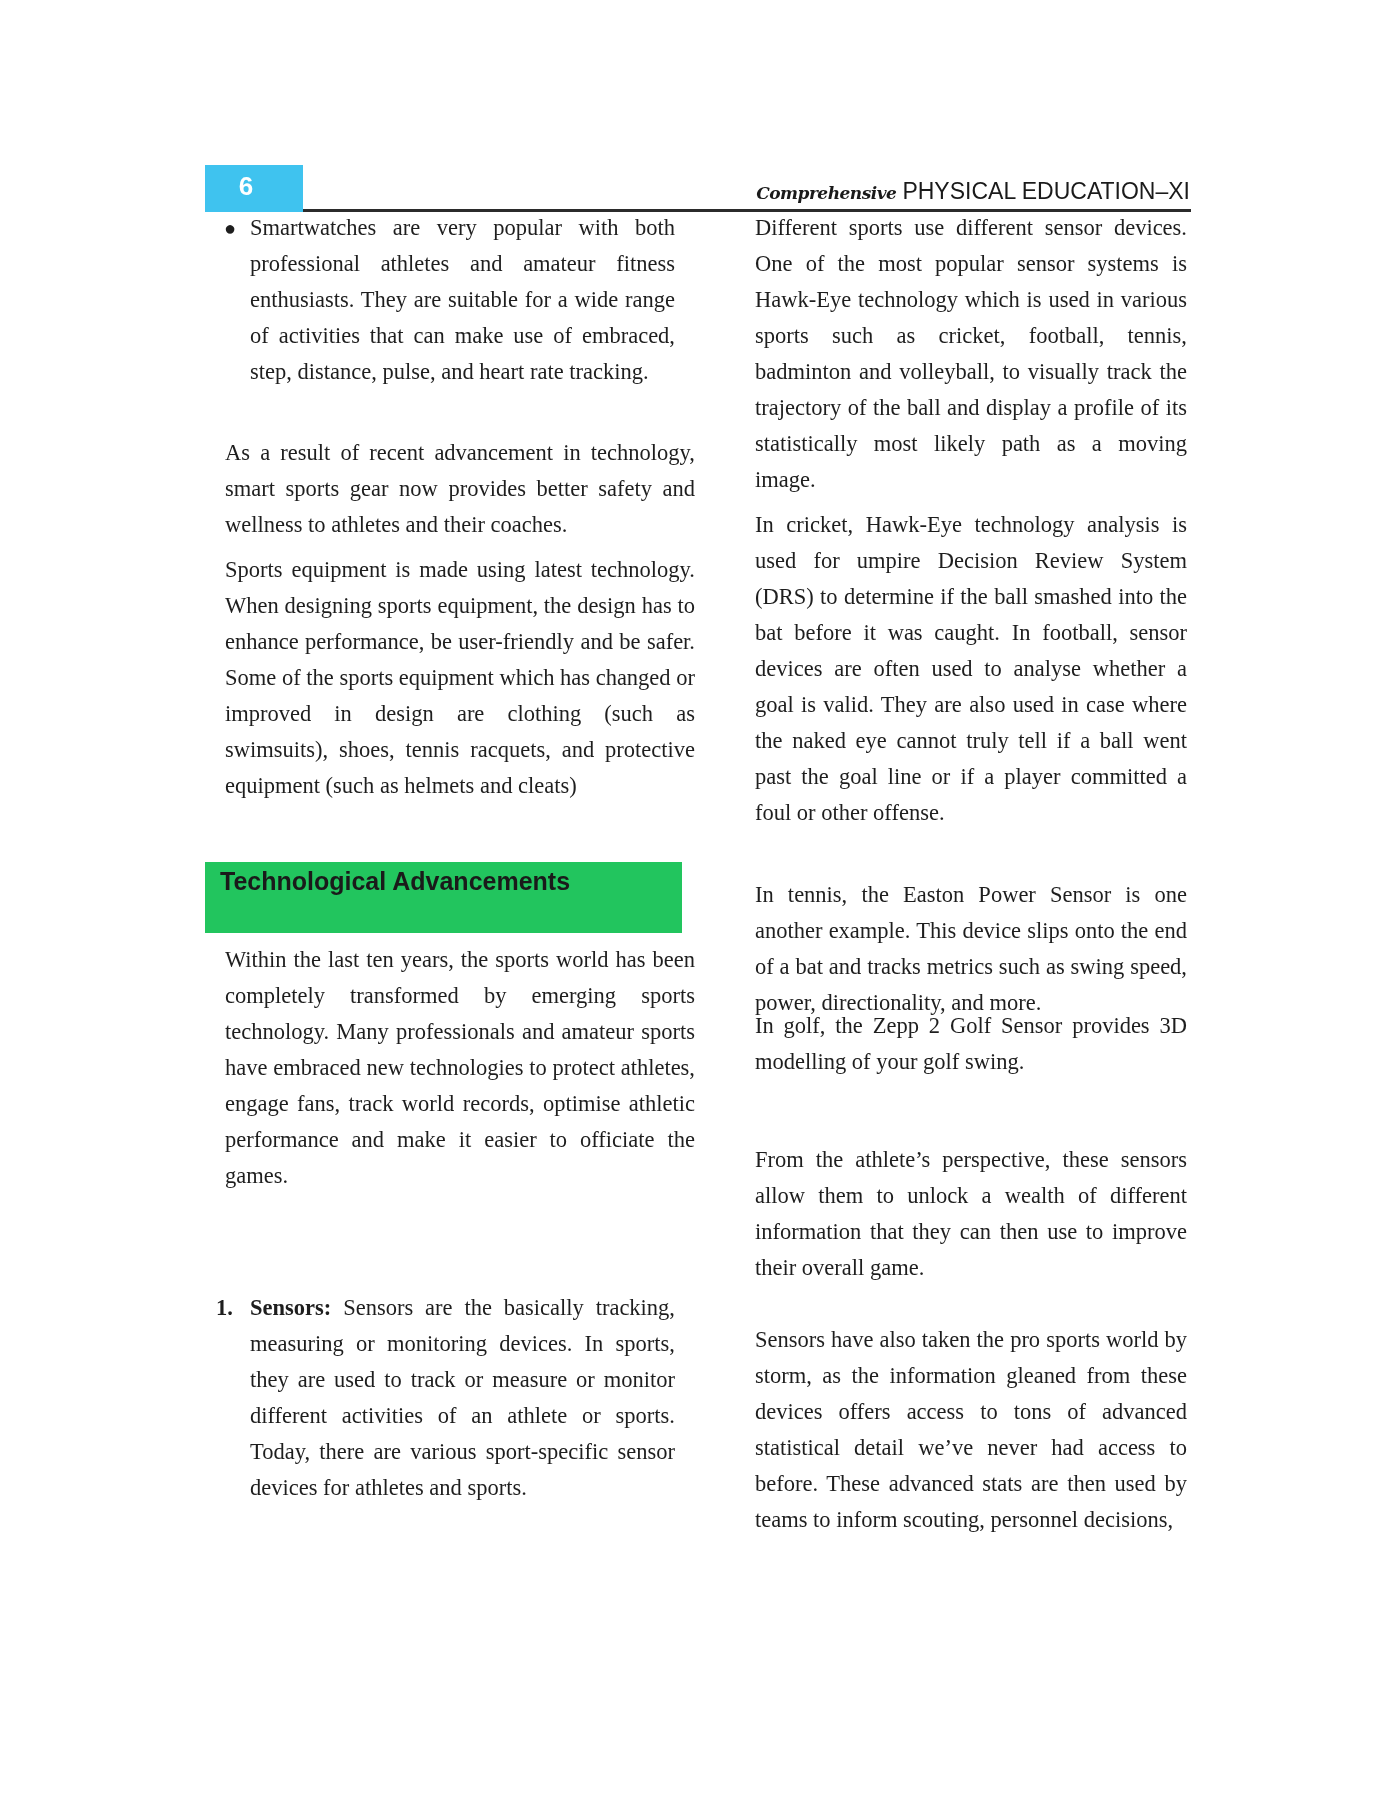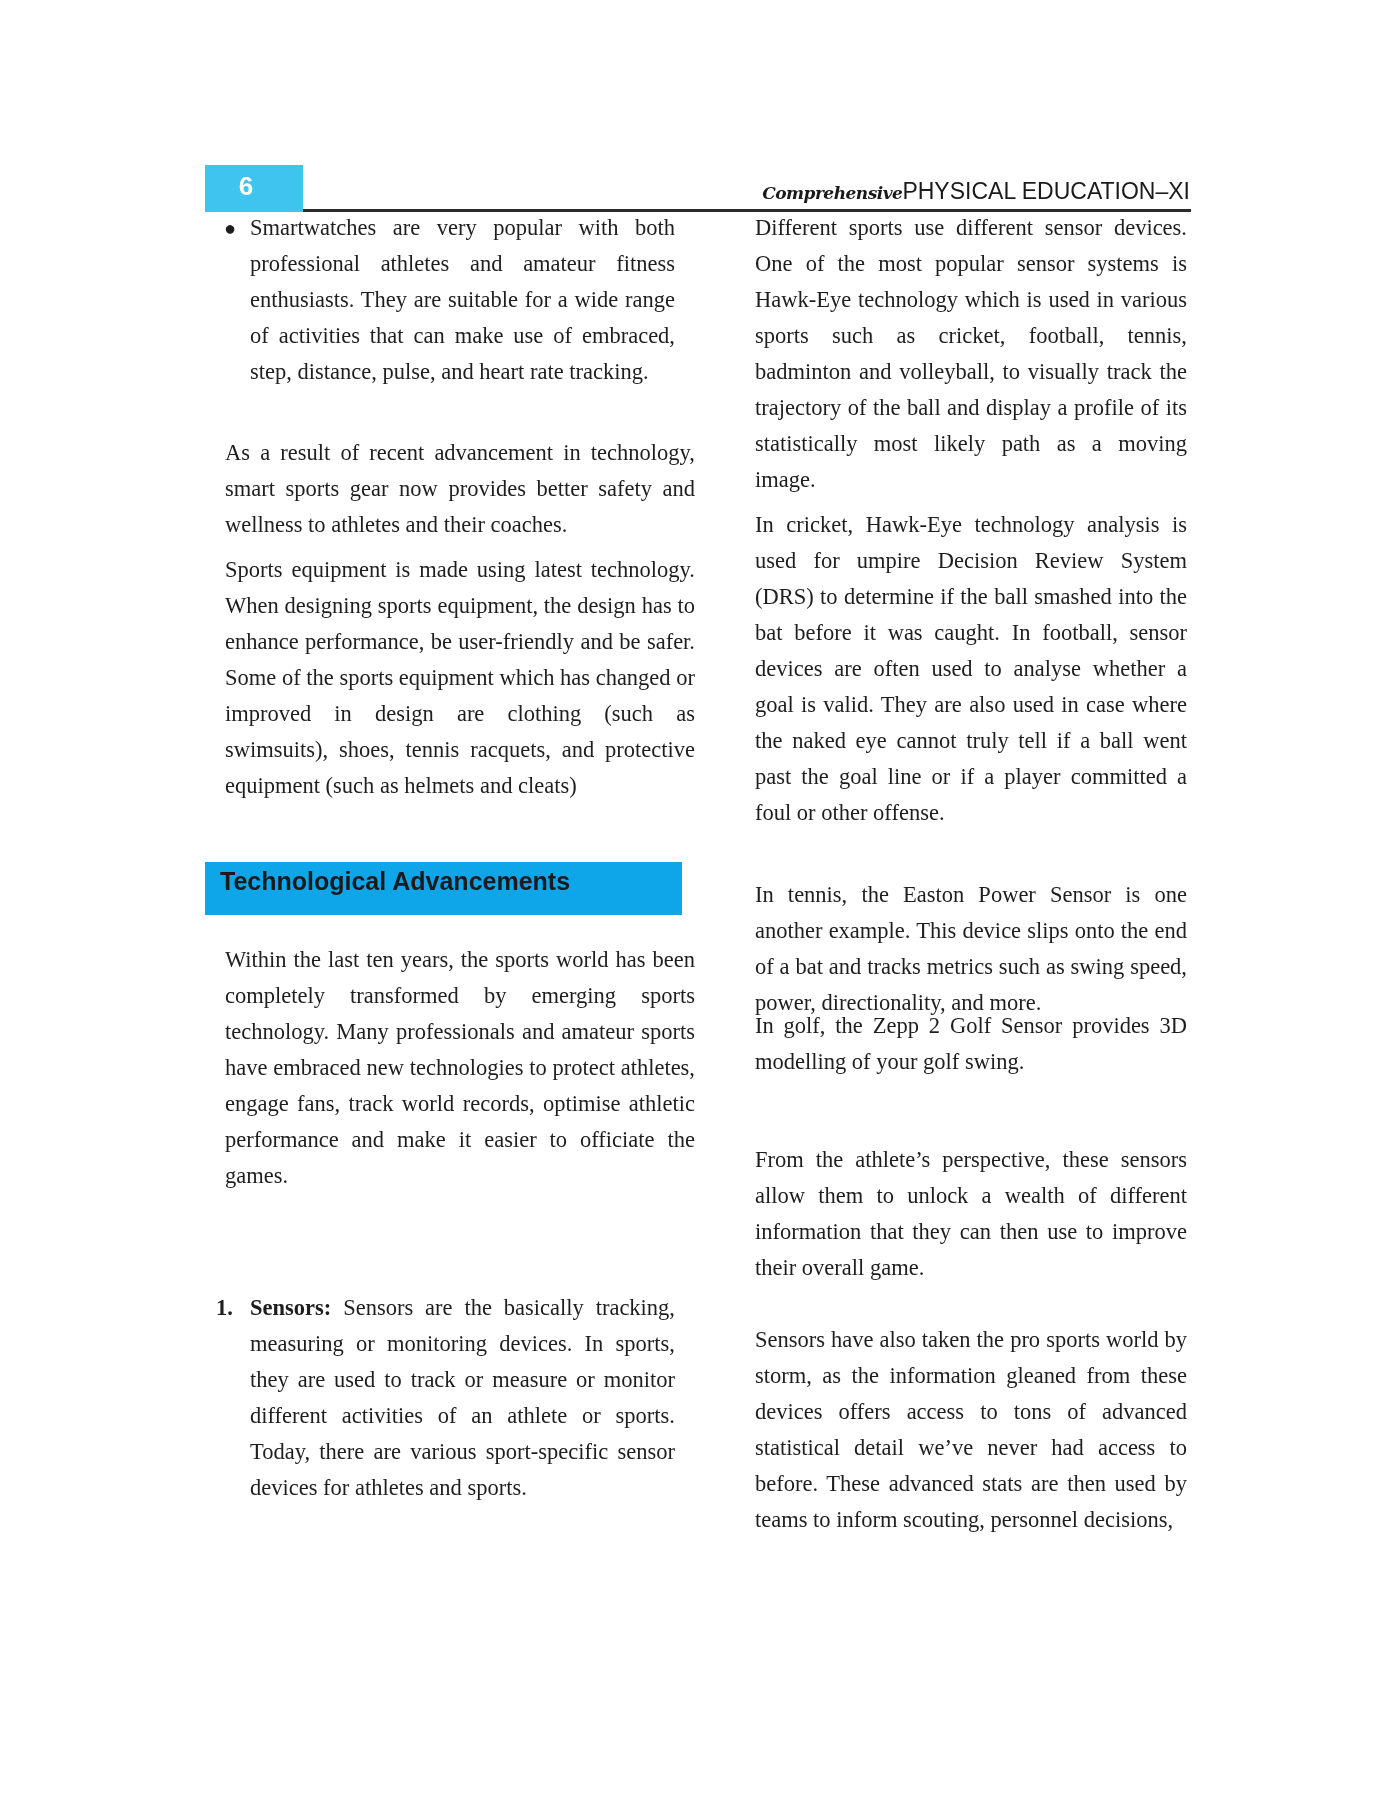--- a/index.html
+++ b/index.html
@@ -3,30 +3,30 @@
 <meta charset="utf-8">
 <style>
   html, body { margin:0; padding:0; background:#ffffff; }
   body { width:1391px; height:1800px; position:relative; overflow:hidden; }
   .page { position:absolute; left:0; top:0; width:1391px; height:1800px; background:#fff; }
   .page-num-box { position:absolute; left:205px; top:165px; width:98px; height:47px; background:#3fc3ef; }
   .page-num { position:absolute; left:0; top:6px; width:82px; text-align:center; color:#ffffff;
               font-family:"Liberation Sans", sans-serif; font-weight:bold; font-size:26px; }
   .header-rule { position:absolute; left:303px; top:209px; width:888px; height:3px; background:#2b2b2b; }
   .running-head { position:absolute; right:201px; top:178px; white-space:nowrap; color:#1a1a1a; }
-  .rh-script { font-family:"DejaVu Serif", serif; font-style:italic; font-weight:bold; font-size:17px; letter-spacing:-0.5px; margin-right:0; }
+  .rh-script { font-family:"DejaVu Serif", serif; font-style:italic; font-weight:bold; font-size:17px; letter-spacing:-0.5px; margin-right:6px; }
   .rh-title { font-family:"Liberation Sans", sans-serif; font-size:23px; }
   .para { position:absolute; font-family:"Liberation Serif", serif; font-size:22.5px; line-height:36px;
           color:#1e1e1e; text-align:justify; text-align-last:left; margin:0; }
   .col-left { left:205px; width:470px;margin-left:20px; }
   .col-left-indent { left:250px; width:425px; }
   .col-right { left:755px; width:432px; }
   .bullet { position:absolute; left:-26px; top:0; font-size:20px; }
   .num { position:absolute; left:-34px; top:0; font-weight:bold; }
-  .heading-box { position:absolute; left:205px; top:862px; width:477px; height:53px; background:#0ea5e9;text-decoration:underline; }
+  .heading-box { position:absolute; left:205px; top:862px; width:477px; height:71px; background:#22c55e;text-decoration:underline; }
   .heading-text { position:absolute; left:15px; top:2px; width:440px; font-family:"Liberation Sans", sans-serif;
                   font-weight:bold; font-size:25px; line-height:34px; color:#1a1a1a; }
   b.term { font-weight:bold; }
 </style>
 </head>
 <body>
 
 <div class="page">
 
   <div class="page-num-box">

